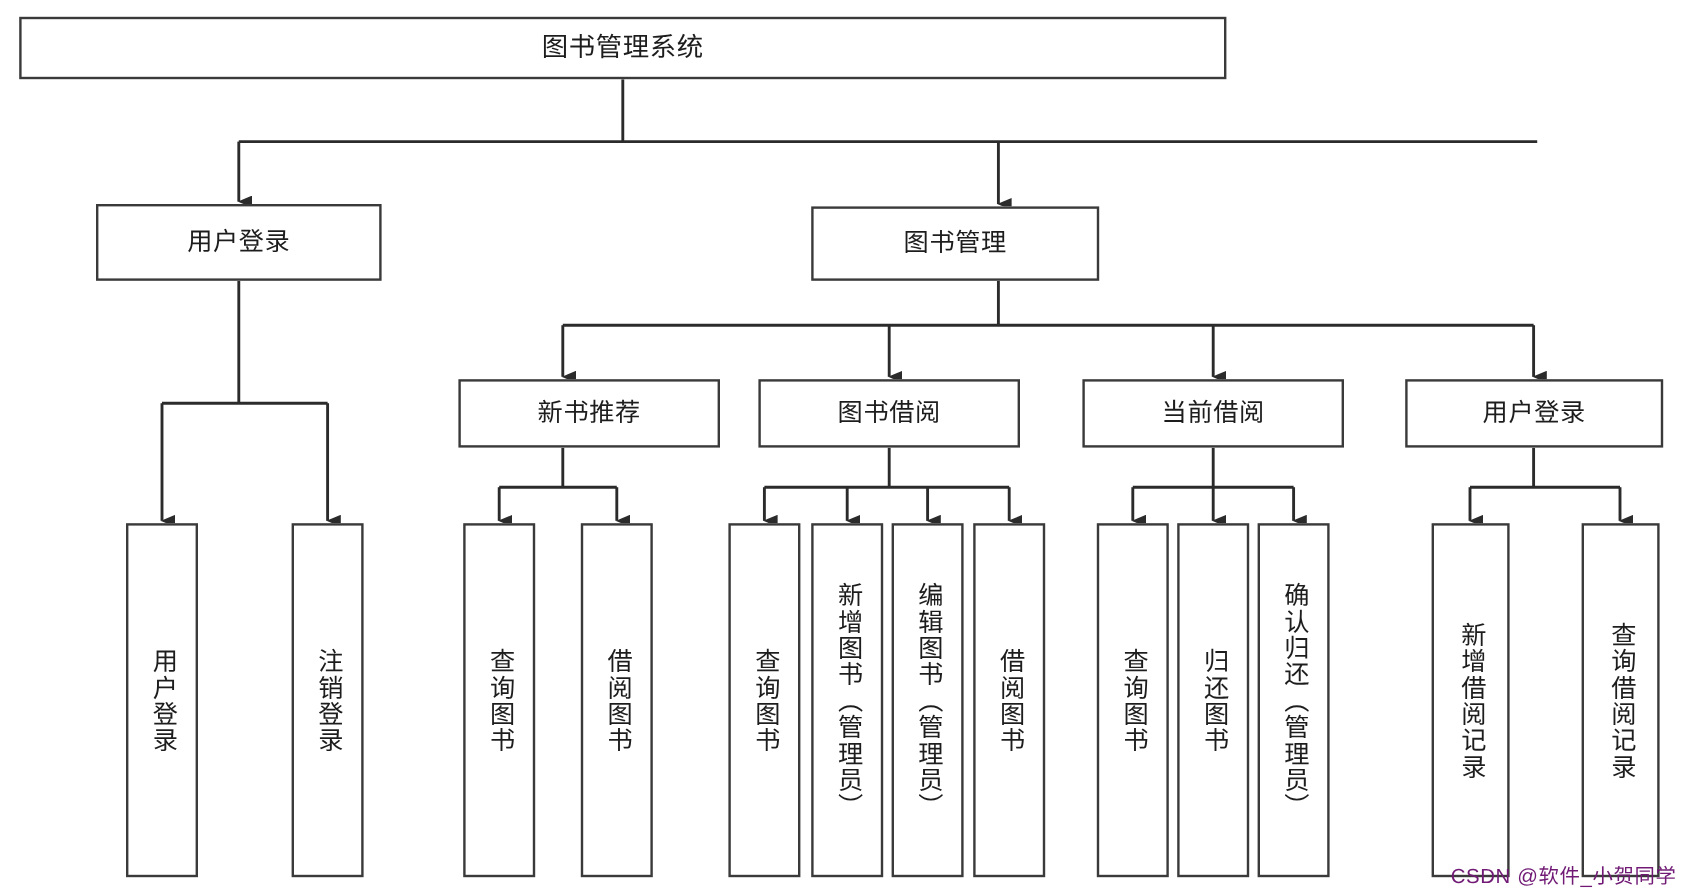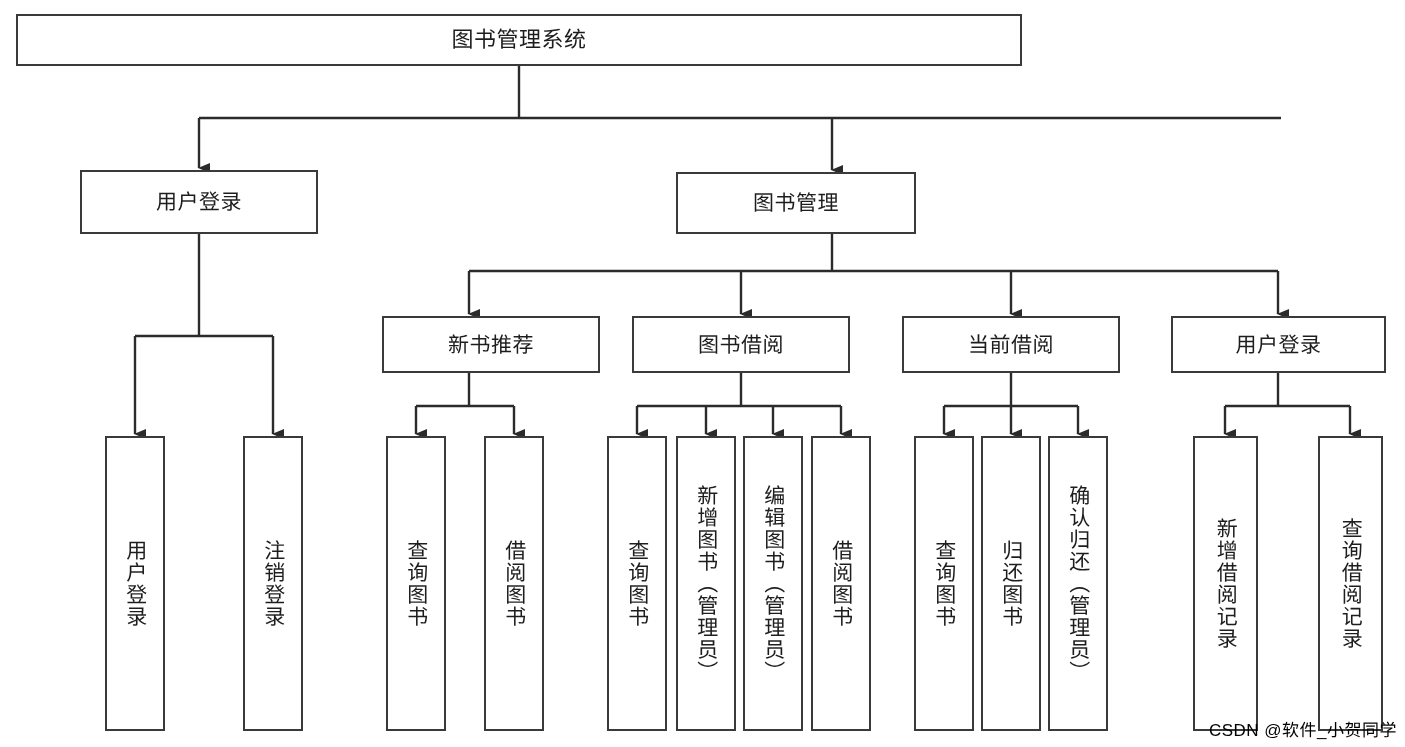--- a/index.html
+++ b/index.html
@@ -73,21 +73,21 @@
     display: flex;
     align-items: center;
     justify-content: center;
   }
   
   #watermark {
     position: absolute;
     right: 8px;
     bottom: 6px;
     font-size: 17px;
-    color: #000000;
+    color: #701a75;
     white-space: nowrap;
     letter-spacing: 0.5px;
     font-family: "Liberation Sans", "DejaVu Sans", sans-serif;
   }
 </style>
 </head>
 <body>
 
 <div id="canvas">
 

